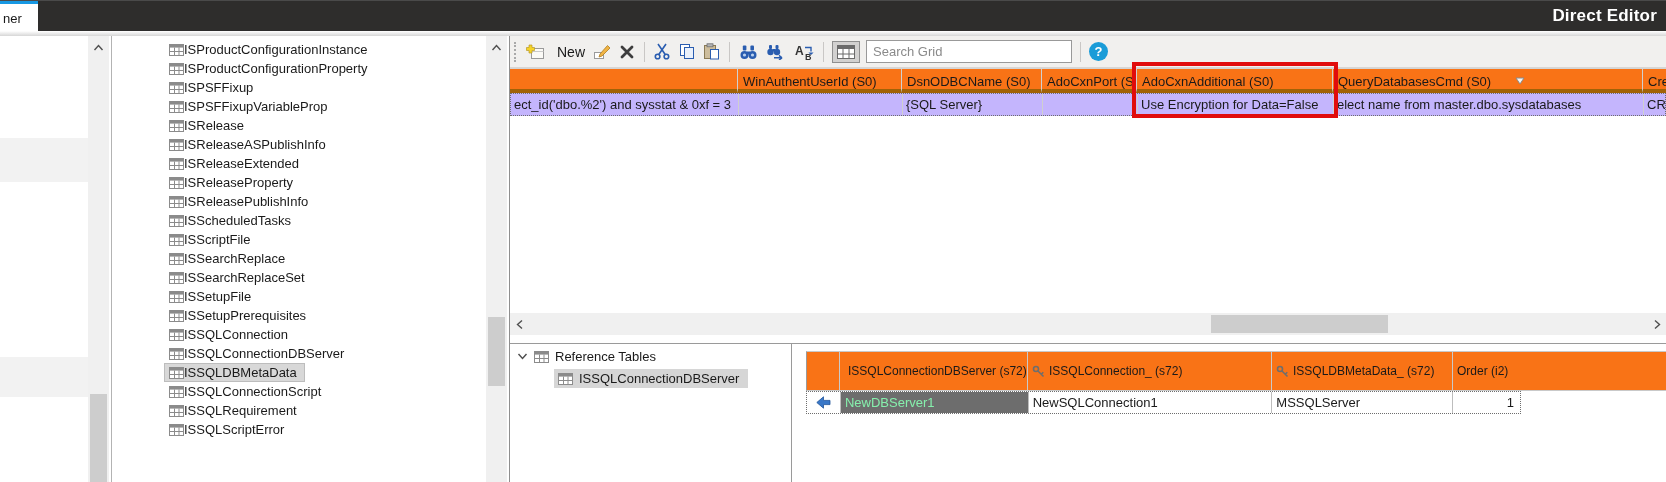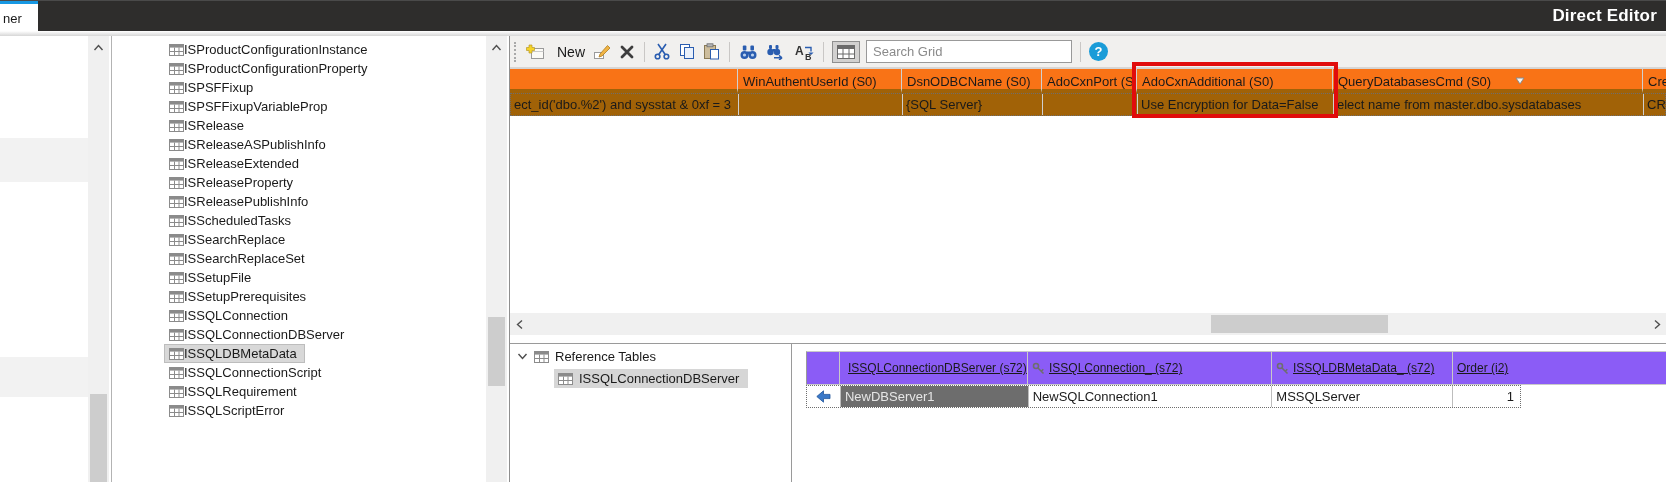--- a/index.html
+++ b/index.html
@@ -40,49 +40,49 @@
   .tsep { width:1px; height:20px; background:#c9c7c5; margin:0 2px; }
   .tbtn.pressed { background:#d2d1d0; border:1px solid #8f8f8f; padding:3px 4px; }
   .search-box { width:206px; height:23px; border:1px solid #999; font-size:13px; padding:0 6px; font-family:inherit; color:#15803d; background:#fff; }
   .search-box::placeholder { color:#8a8a8a; }
   .help { width:19px; height:19px; border-radius:50%; background:#1a9cd8; color:#fff; font-size:13px; font-weight:bold; display:flex; align-items:center; justify-content:center; }
 
   
   .main-grid { position:absolute; left:0; top:32px; right:0; }
   .mg-header { display:flex; border-top:1px solid #d4d4d4; }
   .mg-h { background:#f97316; border-right:1px solid #d0d0d0; border-bottom:4px solid #a16207; height:24px; font-size:13px; padding:4px 3px 0 5px; white-space:nowrap; overflow:hidden; display:flex; align-items:center; }
-  .mg-row { display:flex; height:23px; border:1px dotted #6e6e6e; background:#a16207; }
+  .mg-row { display:flex; height:23px; border:1px dotted #6e6e6e; background:#c4b5fd; }
   .mg-c { border-right:1px solid #cfcfcf; font-size:13px; padding:3px 2px 0 3px; white-space:nowrap; overflow:hidden; }
   .c0{width:228px}.c1{width:164px}.c2{width:140px}.c3{width:95px}.c4{width:196px}.c5{width:310px}.c6{flex:1; border-right:none;}
   .sort-ind { margin-left:24px; display:inline-flex; }
   .redbox { position:absolute; left:622px; top:26px; width:206px; height:56px; border:4px solid #e10c0c; z-index:5; pointer-events:none; }
 
   
   .hsb { position:absolute; left:0; right:0; top:277px; height:22px; background:#f0f0f0; }
   .hsb .arr { position:absolute; top:0; width:18px; height:22px; display:flex; align-items:center; justify-content:center; }
   .hsb .thumb { position:absolute; top:2px; bottom:2px; left:701px; width:177px; background:#cdcdcd; }
 
   
   .bottom { position:absolute; left:0; top:307px; right:0; height:139px; border-top:1px solid #9a9a9a; background:#fff; }
   .ref-panel { position:absolute; left:0; top:0; width:282px; height:139px; border-right:1px solid #9a9a9a; background:#fff; }
   .ref-row { position:absolute; display:flex; align-items:center; gap:6px; font-size:13px; white-space:nowrap; }
   .ref-root { left:7px; top:5px; }
   .ref-child { left:44px; top:25px; background:#d6d6d6; padding:2px 9px 2px 4px; }
 
   
   .bgrid { position:absolute; left:296px; top:7px; right:0; }
   .bg-header { display:flex; }
-  .bg-h { background:#8b5cf6; border:1px solid #c9c9c9; border-left:none; height:34px; font-size:12px; display:flex; align-items:center; gap:4px; padding:0 2px 0 4px; white-space:nowrap; overflow:hidden;text-decoration:underline; }
+  .bg-h { background:#f97316; border:1px solid #c9c9c9; border-left:none; height:40px; font-size:12px; display:flex; align-items:center; gap:4px; padding:0 2px 0 4px; white-space:nowrap; overflow:hidden; }
   .bg-h:first-child { border-left:1px solid #9a9a9a; }
   .bg-hf { border-right:none; border-top:1px solid #c9c9c9; border-bottom:1px solid #c9c9c9; }
   .bg-row { display:flex; width:715px; height:23px; border:1px dotted #6e6e6e; background:#fff; }
   .bg-c { border-right:1px solid #bdbdbd; font-size:13px; padding:3px 3px 0 4px; white-space:nowrap; overflow:hidden; }
   .b0{width:34px; display:flex; align-items:center; justify-content:center; padding:0;}
   .b1{width:188px}.b2{width:244px}.b3{width:181px}.b4{width:67px; text-align:right; padding-right:6px; border-right:none;}
-  .bg-c.sel { background:#6d6d6d; color:#e5e5e5; }
+  .bg-c.sel { background:#6d6d6d; color:#86efac; }
 </style>
 </head>
 <body>
 
 <div id="root">
 
   <div class="topbar">
     <div class="tab"><span>ner</span></div>
     <div class="win-title">Direct Editor</div>
   </div>
@@ -226,20 +226,32 @@
         </div>
         <div class="tree-item">
           <span class="hl">
             <svg width="15" height="12" viewBox="0 0 15 12">
               <rect x="0.5" y="0.5" width="14" height="11" fill="#fff" stroke="#8b8b8b"></rect>
               <rect x="1" y="1" width="13" height="2.6" fill="#8b8b8b"></rect>
               <line x1="5.5" y1="3.5" x2="5.5" y2="11.5" stroke="#8b8b8b"></line>
               <line x1="10" y1="3.5" x2="10" y2="11.5" stroke="#8b8b8b"></line>
               <line x1="1" y1="7.5" x2="14" y2="7.5" stroke="#8b8b8b"></line>
             </svg>
+            <span>ISScriptFile</span>
+          </span>
+        </div>
+        <div class="tree-item">
+          <span class="hl">
+            <svg width="15" height="12" viewBox="0 0 15 12">
+              <rect x="0.5" y="0.5" width="14" height="11" fill="#fff" stroke="#8b8b8b"></rect>
+              <rect x="1" y="1" width="13" height="2.6" fill="#8b8b8b"></rect>
+              <line x1="5.5" y1="3.5" x2="5.5" y2="11.5" stroke="#8b8b8b"></line>
+              <line x1="10" y1="3.5" x2="10" y2="11.5" stroke="#8b8b8b"></line>
+              <line x1="1" y1="7.5" x2="14" y2="7.5" stroke="#8b8b8b"></line>
+            </svg>
             <span>ISSearchReplace</span>
           </span>
         </div>
         <div class="tree-item">
           <span class="hl">
             <svg width="15" height="12" viewBox="0 0 15 12">
               <rect x="0.5" y="0.5" width="14" height="11" fill="#fff" stroke="#8b8b8b"></rect>
               <rect x="1" y="1" width="13" height="2.6" fill="#8b8b8b"></rect>
               <line x1="5.5" y1="3.5" x2="5.5" y2="11.5" stroke="#8b8b8b"></line>
               <line x1="10" y1="3.5" x2="10" y2="11.5" stroke="#8b8b8b"></line>

